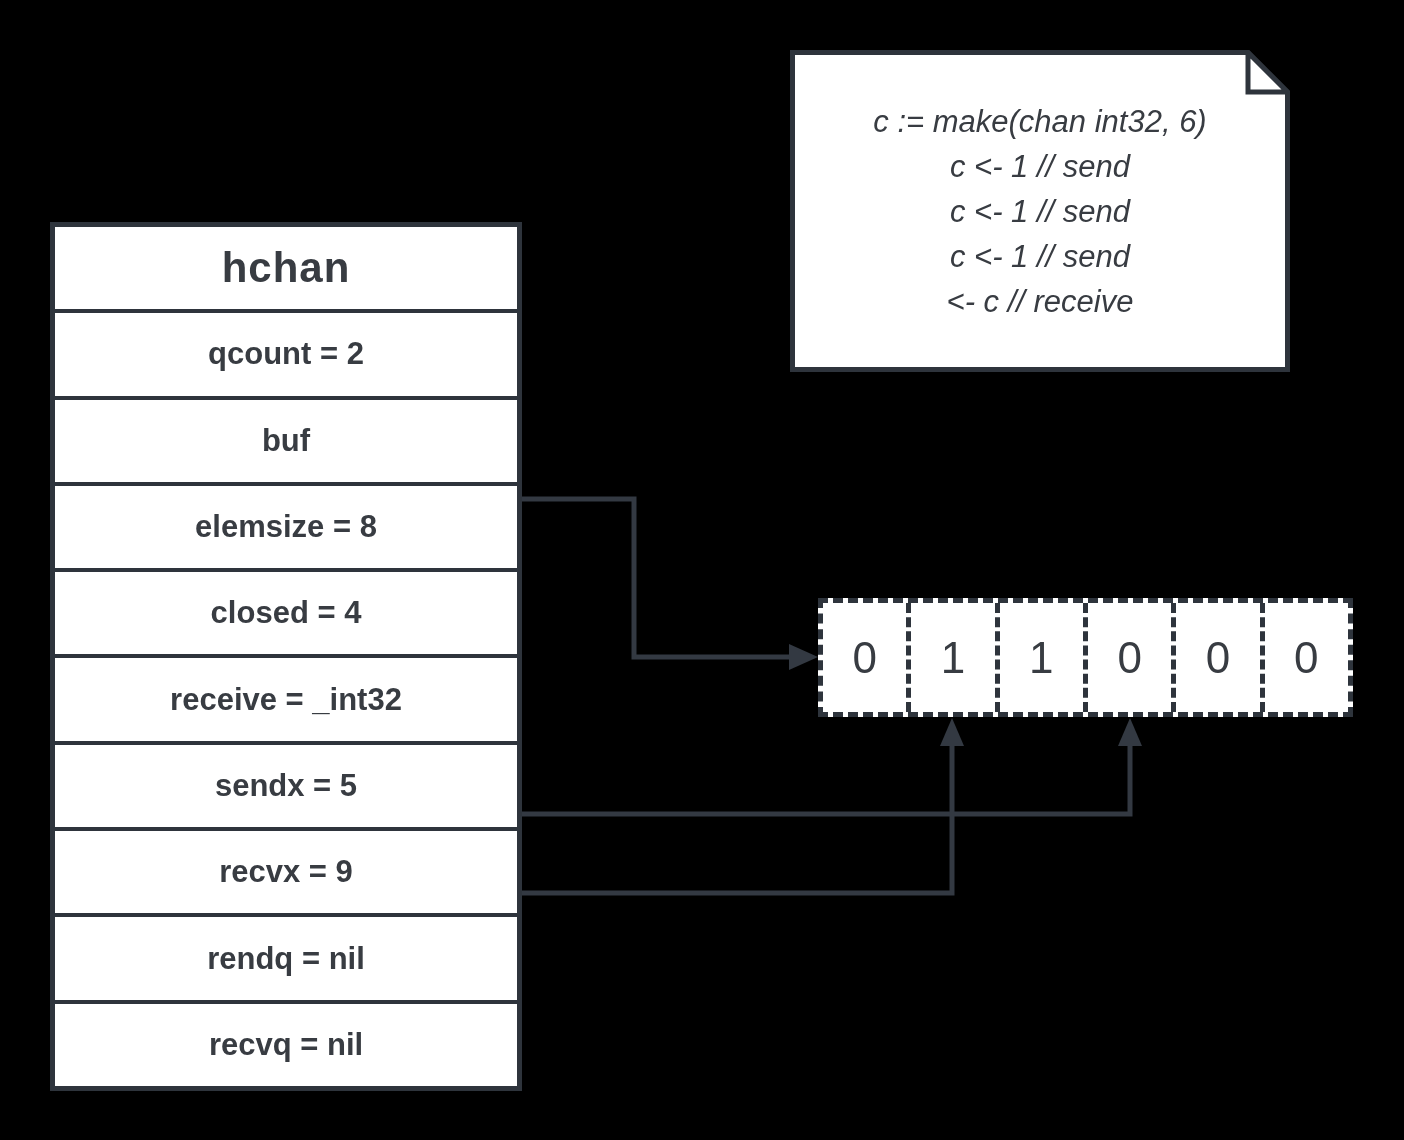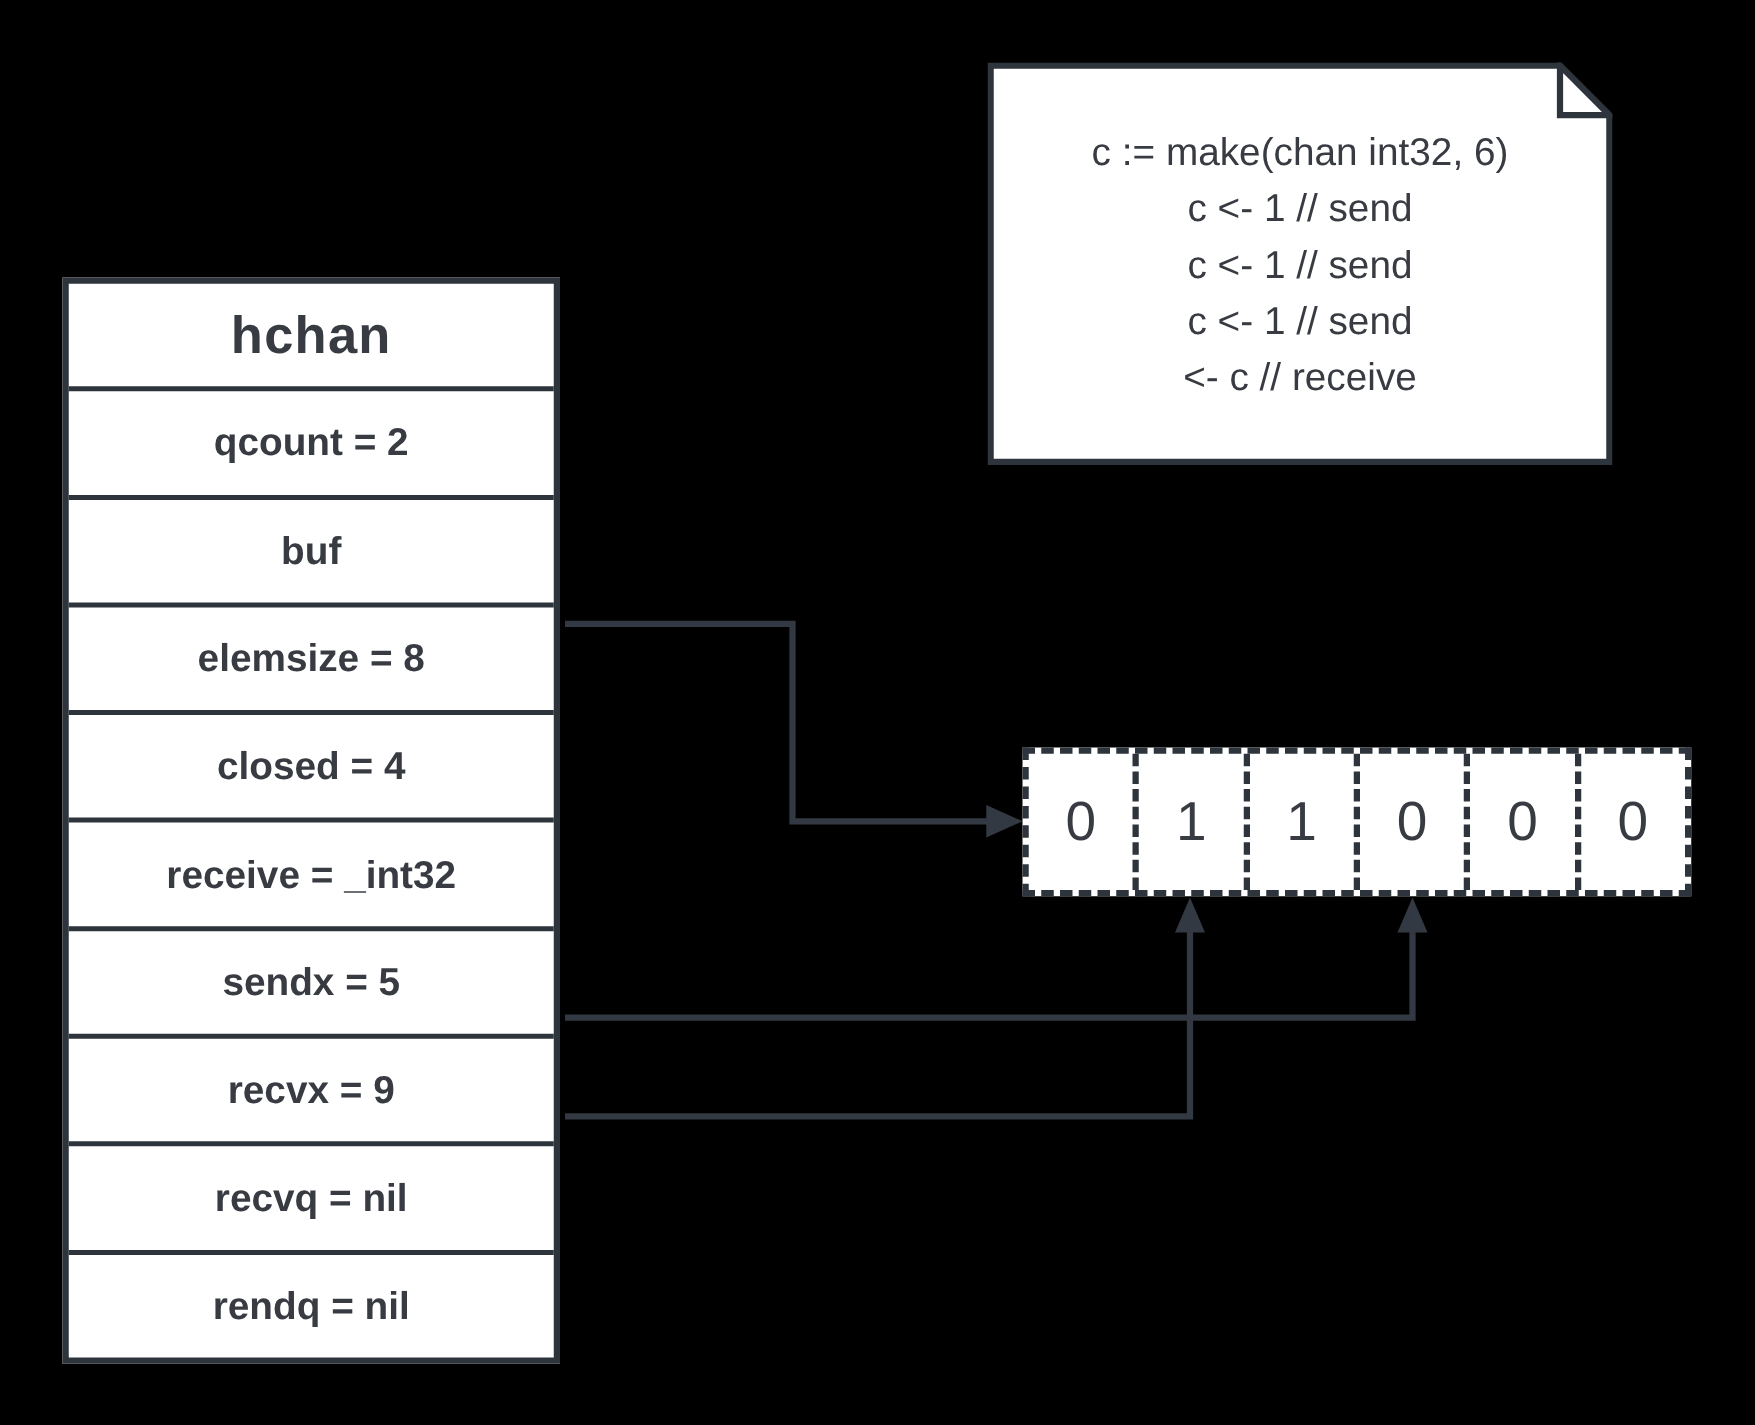--- a/index.html
+++ b/index.html
@@ -10,21 +10,21 @@
     background: #000000;
     font-family: "Liberation Sans", sans-serif;
     overflow: hidden;
   }
 
   
   .struct-table {
     position: absolute;
     left: 50px;
     top: 222px;
-    width: 398px;
+    width: 472px;
     height: 869px;
     box-sizing: border-box;
     background: #ffffff;
     border: 5px solid #2e343c;
     display: flex;
     flex-direction: column;
   }
   .struct-table .row {
     flex: 1 1 0;
     display: flex;
@@ -43,20 +43,21 @@
     letter-spacing: 1px;
   }
 
   
   .code-note {
     position: absolute;
     left: 790px;
     top: 50px;
     width: 500px;
     height: 322px;
+    font-style: italic;
   }
   .code-note svg.note-shape {
     position: absolute;
     left: 0; top: 0;
   }
   .code-note .note-text {
     position: absolute;
     left: 0; top: 0;
     width: 100%; height: 100%;
     display: flex;
@@ -124,22 +125,22 @@
 
   <div class="struct-table">
     <div class="row header">hchan</div>
     <div class="row">qcount = 2</div>
     <div class="row">buf</div>
     <div class="row">elemsize = 8</div>
     <div class="row">closed = 4</div>
     <div class="row">receive = _int32</div>
     <div class="row">sendx = 5</div>
     <div class="row">recvx = 9</div>
+    <div class="row">rendq = nil</div>
     <div class="row">recvq = nil</div>
-    <div class="row">rendq = nil</div>
   </div>
 
   <div class="code-note">
     <svg class="note-shape" width="500" height="322" viewBox="0 0 500 322">
       <polygon points="2.5,2.5 458,2.5 497.5,42 497.5,319.5 2.5,319.5" fill="#ffffff" stroke="#2e343c" stroke-width="5" stroke-linejoin="miter"></polygon>
       <polygon points="458,2.5 458,42 497.5,42" fill="#ffffff" stroke="#2e343c" stroke-width="5" stroke-linejoin="miter"></polygon>
     </svg>
     <div class="note-text">
       <div>c := make(chan int32, 6)</div>
       <div>c &lt;- 1 // send</div>

